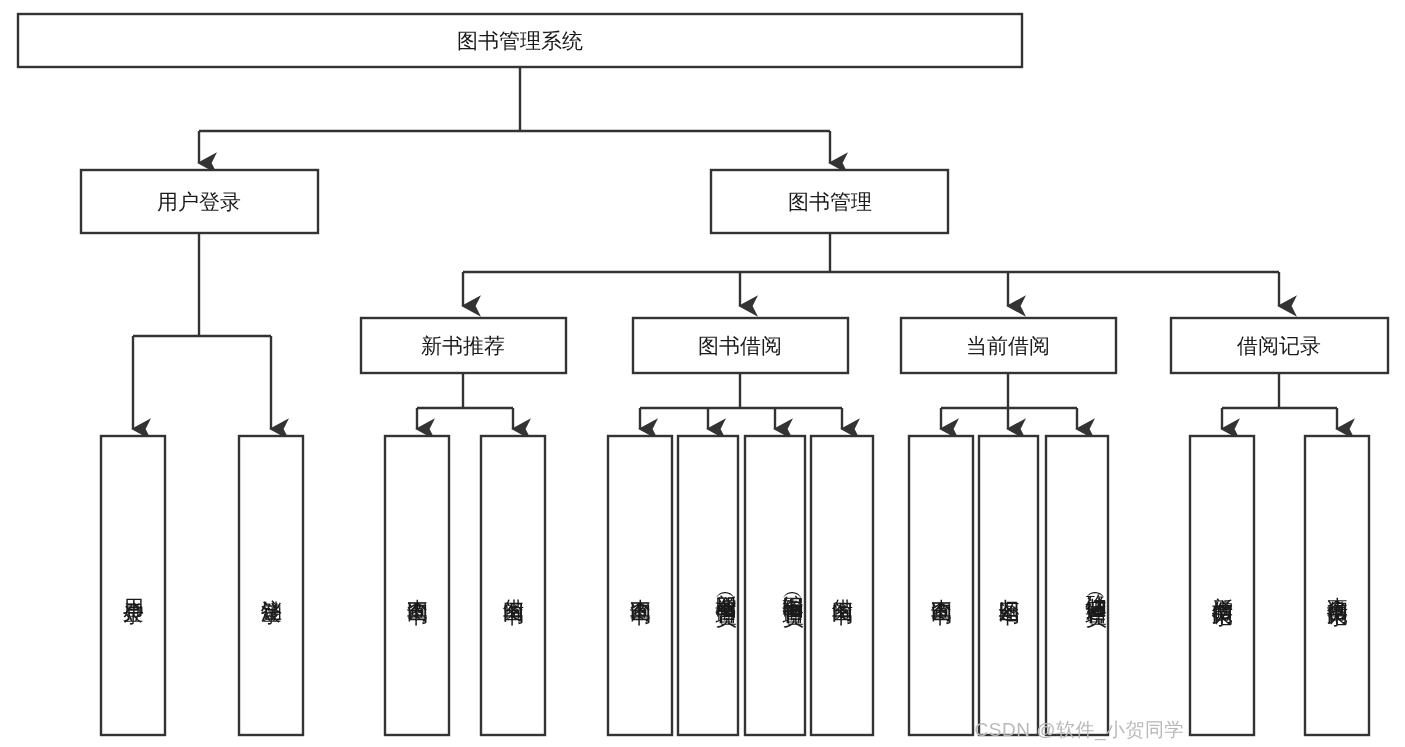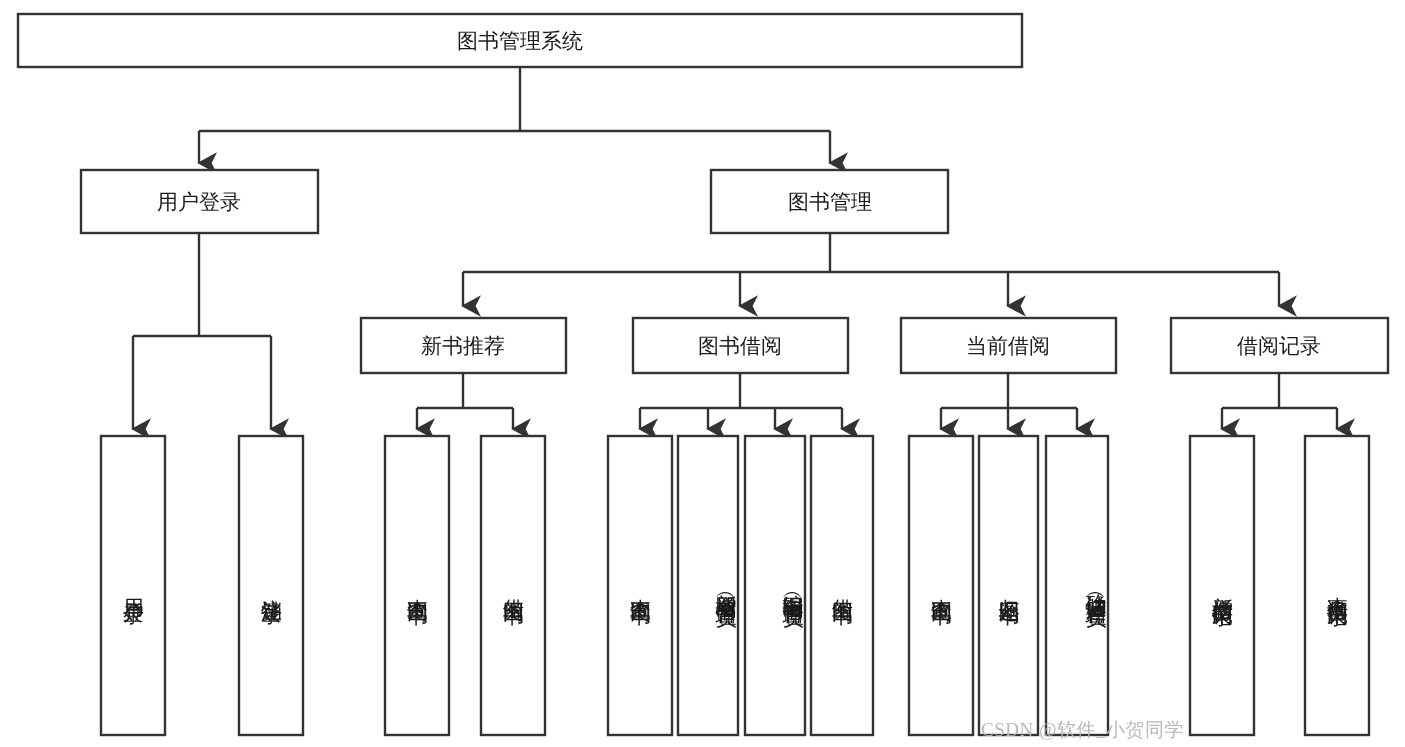--- a/index.html
+++ b/index.html
@@ -68,21 +68,21 @@
     align-items: center;
     justify-content: center;
     text-align: center;
     pointer-events: none;
     user-select: none;
   }
   .watermark {
     position: absolute;
     right: 8px;
     bottom: 4px;
-    font-family: Liberation Serif, serif;
+    font-family: Liberation Sans, sans-serif;
     font-size: 19px;
     color: #b9b9b9;
     letter-spacing: 0.5px;
     white-space: nowrap;
   }
 </style>
 </head>
 <body>
 
 <div id="diagram-root">

